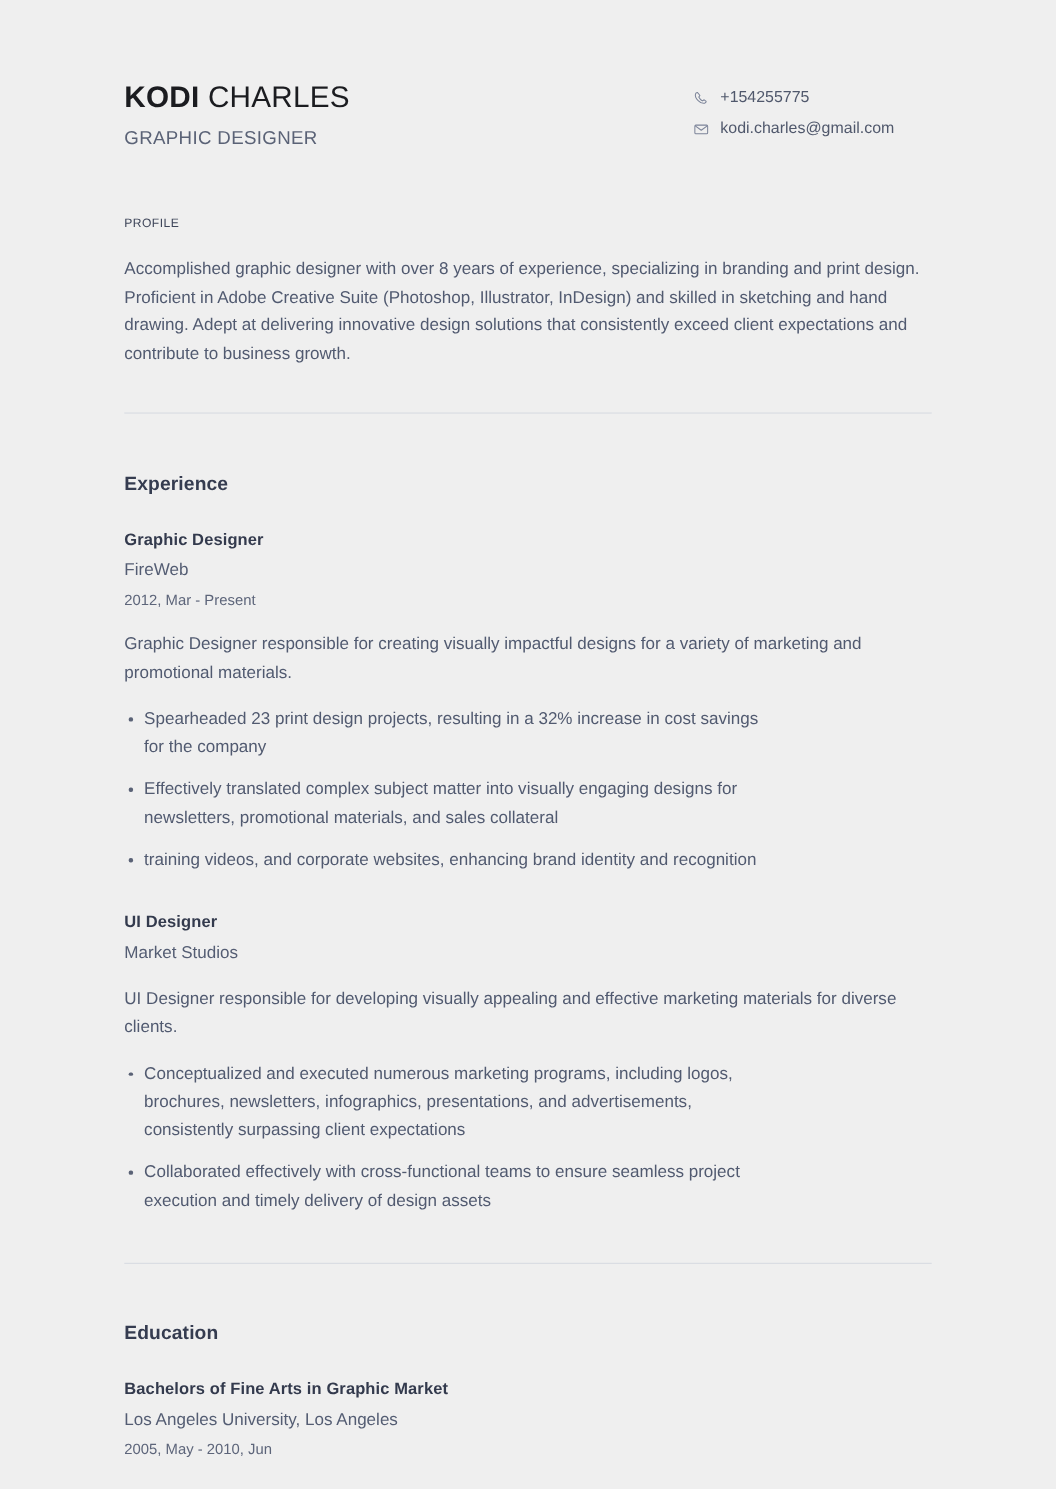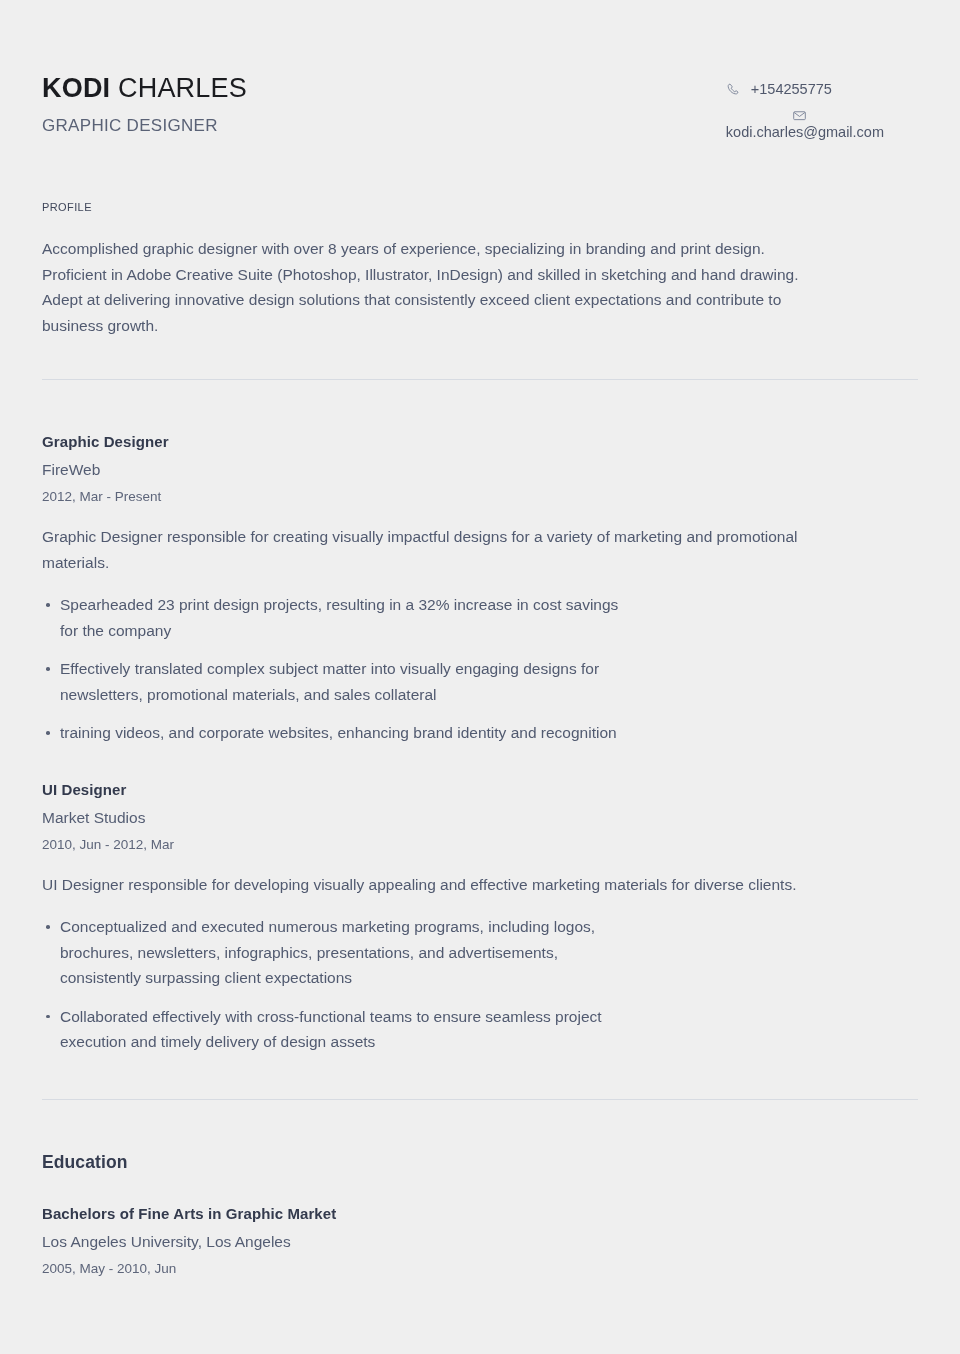--- a/index.html
+++ b/index.html
@@ -13,21 +13,21 @@
     font-family: "Liberation Sans", sans-serif;
     color: #4a5268;
     overflow: hidden;
   }
 
   .page {
     position: relative;
     width: 960px;
     height: 1354px;
     box-sizing: border-box;
-    padding: 0 42px;
+    padding: 0 113px;
   }
 
   
   .header {
     display: flex;
     align-items: flex-start;
     justify-content: space-between;
     padding-top: 72px;
   }
   .identity { flex: 0 0 auto; }
@@ -59,21 +59,21 @@
   .contact {
     flex: 0 0 auto;
     padding-top: 8px;
     padding-right: 34px;
   }
   .contact-row {
     display: flex;
     align-items: center;
     margin-bottom: 10px;
   }
-  .contact-row:last-child { margin-bottom: 0; flex-direction: column; }
+  .contact-row:last-child { margin-bottom: 0; }
   .contact-icon {
     width: 15px;
     height: 15px;
     margin-right: 10px;
     display: flex;
     align-items: center;
     justify-content: center;
     flex: 0 0 15px;
   }
   .contact-icon svg { display: block; }
@@ -214,20 +214,21 @@
   </div>
 
   <div class="section profile-block">
     <div class="section-label">PROFILE</div>
     <div class="profile-body">Accomplished graphic designer with over 8 years of experience, specializing in branding and print design. Proficient in Adobe Creative Suite (Photoshop, Illustrator, InDesign) and skilled in sketching and hand drawing. Adept at delivering innovative design solutions that consistently exceed client expectations and contribute to business growth.</div>
   </div>
 
   <div class="divider divider-1"></div>
 
   <div class="section exp-block">
+    <div class="section-heading">Experience</div>
 
     <div class="entry entry-first">
       <div class="entry-title">Graphic Designer</div>
       <div class="entry-org">FireWeb</div>
       <div class="entry-dates">2012, Mar - Present</div>
       <div class="entry-summary">Graphic Designer responsible for creating visually impactful designs for a variety of marketing and promotional materials.</div>
       <ul class="bullets">
         <li>
           <span class="ln">Spearheaded 23 print design projects, resulting in a 32% increase in cost savings</span>
           <span class="ln">for the company</span>
@@ -238,21 +239,20 @@
         </li>
         <li>
           <span class="ln">training videos, and corporate websites, enhancing brand identity and recognition</span>
         </li>
       </ul>
     </div>
 
     <div class="entry">
       <div class="entry-title">UI Designer</div>
       <div class="entry-org">Market Studios</div>
-      <div class="entry-dates">2010, Jun - 2012, Mar</div>
       <div class="entry-summary">UI Designer responsible for developing visually appealing and effective marketing materials for diverse clients.</div>
       <ul class="bullets">
         <li>
           <span class="ln">Conceptualized and executed numerous marketing programs, including logos,</span>
           <span class="ln">brochures, newsletters, infographics, presentations, and advertisements,</span>
           <span class="ln">consistently surpassing client expectations</span>
         </li>
         <li>
           <span class="ln">Collaborated effectively with cross-functional teams to ensure seamless project</span>
           <span class="ln">execution and timely delivery of design assets</span>

